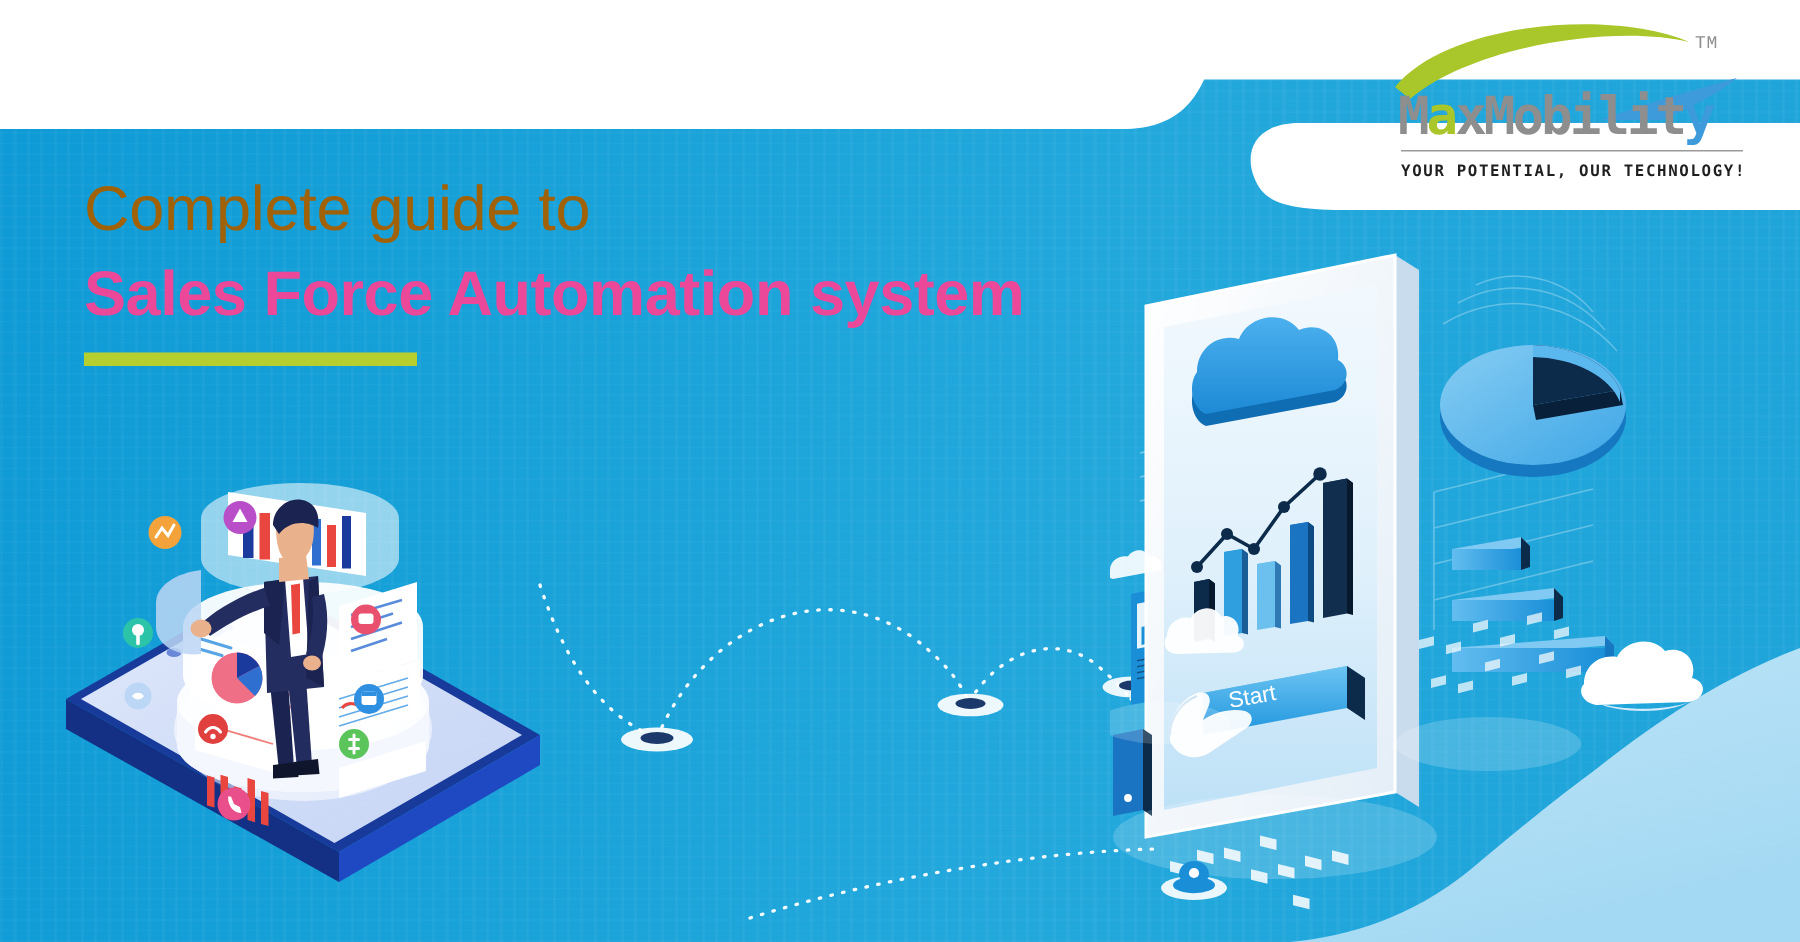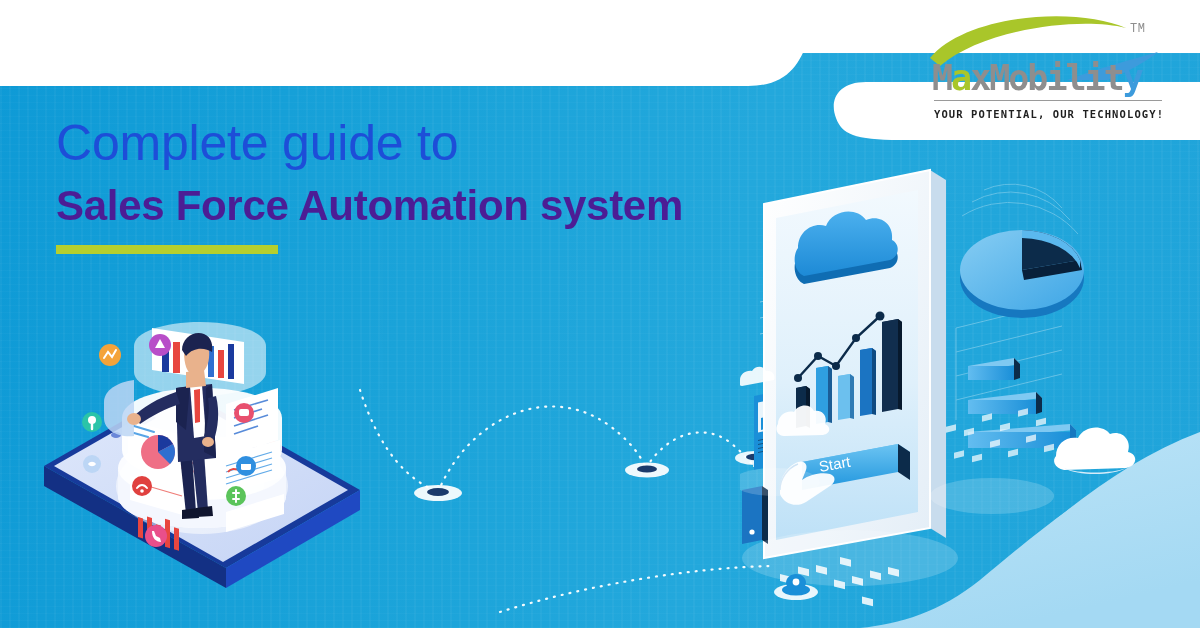--- a/index.html
+++ b/index.html
@@ -30,22 +30,22 @@
       linear-gradient(90deg, rgba(255,255,255,.035) 0 3px, transparent 3px 17px),
       linear-gradient(0deg, rgba(255,255,255,.03) 0 2px, transparent 2px 22px);
     opacity:.7;
     -webkit-mask-image:radial-gradient(ellipse at 55% 45%, #000 0%, rgba(0,0,0,.45) 55%, transparent 85%);
             mask-image:radial-gradient(ellipse at 55% 45%, #000 0%, rgba(0,0,0,.45) 55%, transparent 85%);
   }
   .bg-svg { position:absolute; inset:0; }
 
   
   .headline { position:absolute; left:56px; top:113px; width:660px; }
-  .h-line1 { font-size:50px; font-weight:400; color:#1d4ed8; letter-spacing:-.2px; line-height:1.22; }
-  .h-line2 { font-size:42px; font-weight:700; color:#4c1d95; letter-spacing:-.3px; line-height:1.22; margin-top:6px; }
+  .h-line1 { font-size:42px; font-weight:400; color:#a16207; letter-spacing:-.2px; line-height:1.22; }
+  .h-line2 { font-size:42px; font-weight:700; color:#ec4899; letter-spacing:-.3px; line-height:1.22; margin-top:6px; }
   .h-rule  { margin-top:14px; width:222px; height:9px; background:#b6cf2e; }
 
   
   .logo-card { position:absolute; right:0; top:0; width:330px; height:140px; }
   .logo-inner { position:absolute; right:28px; top:14px; width:240px; height:112px; }
   .logo-word {
     position:absolute; left:0; top:20px;
     font-family:"DejaVu Sans Mono", monospace;
     font-size:35px; font-weight:700; color:#8e8e8e;
     letter-spacing:-2px; white-space:nowrap;margin-top:24px;

